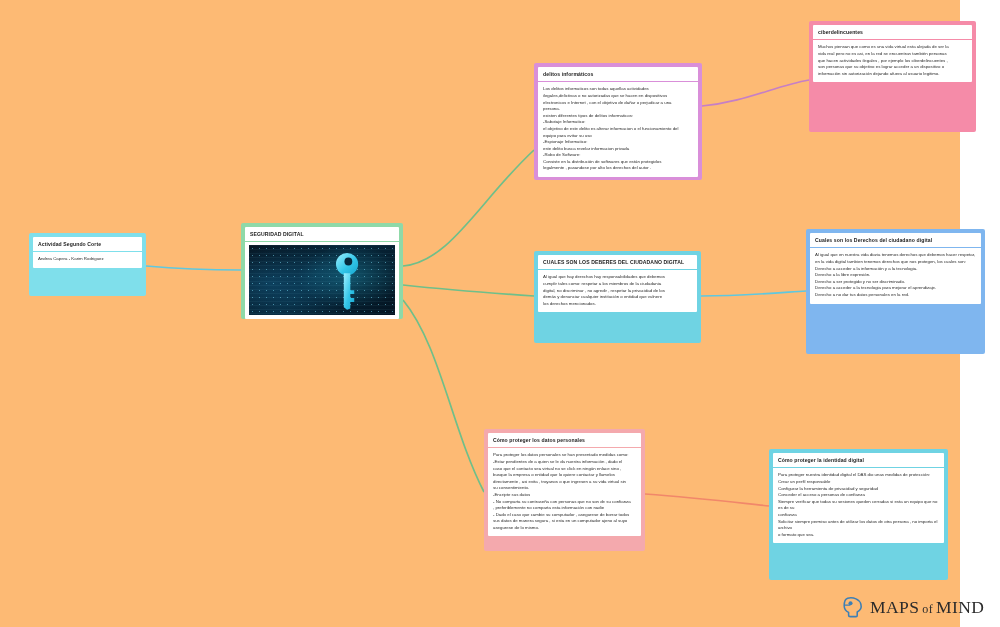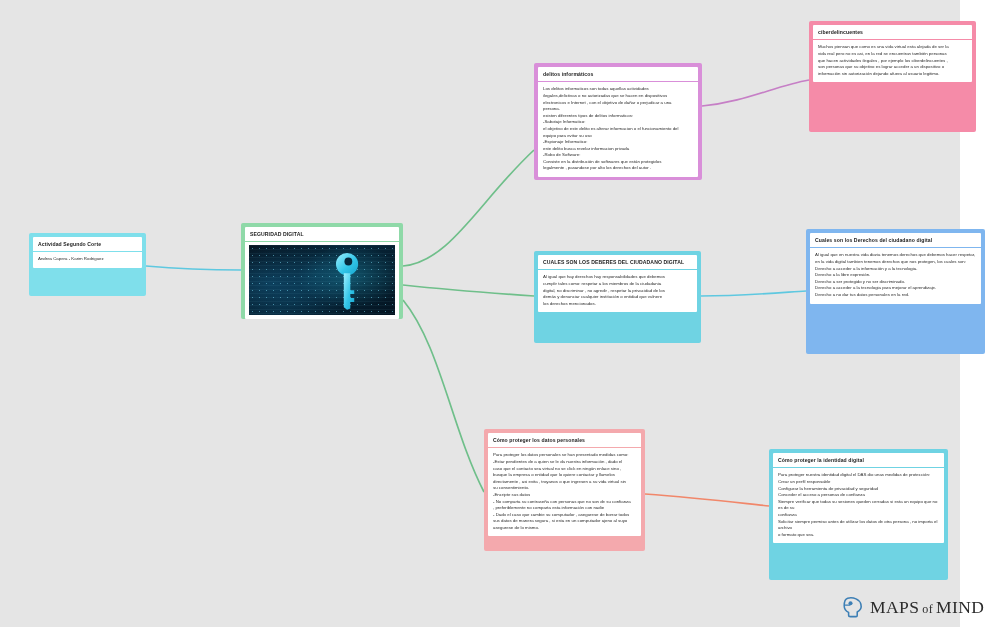--- a/index.html
+++ b/index.html
@@ -5,21 +5,21 @@
   * { box-sizing: border-box; margin: 0; padding: 0; }
   html, body {
     width: 1000px; height: 627px;
     background: #ffffff;
     font-family: "Liberation Sans", sans-serif;
     overflow: hidden;
   }
   #canvas {
     position: relative;
     width: 960px; height: 627px;
-    background: #e5e5e5;
+    background: #fdba74;
   }
   #links {
     position: absolute; left: 0; top: 0;
     width: 1000px; height: 627px;
     pointer-events: none;
   }
 
   
   .node {
     position: absolute;

